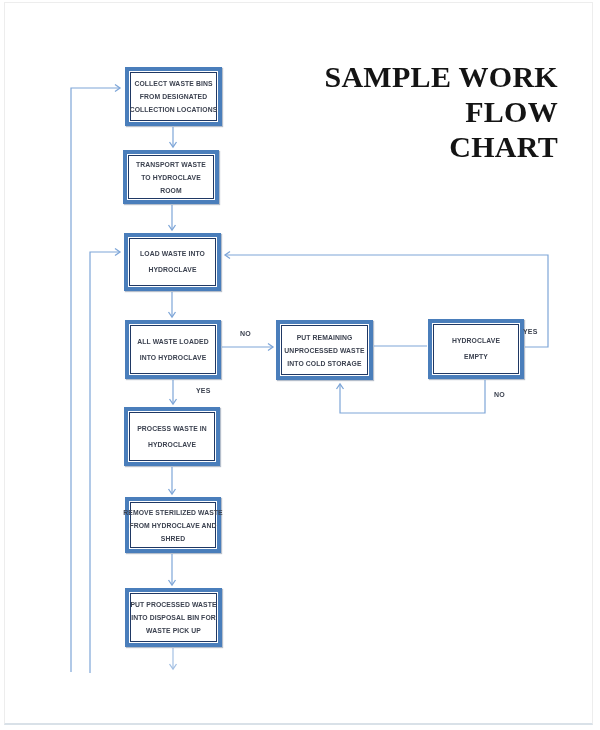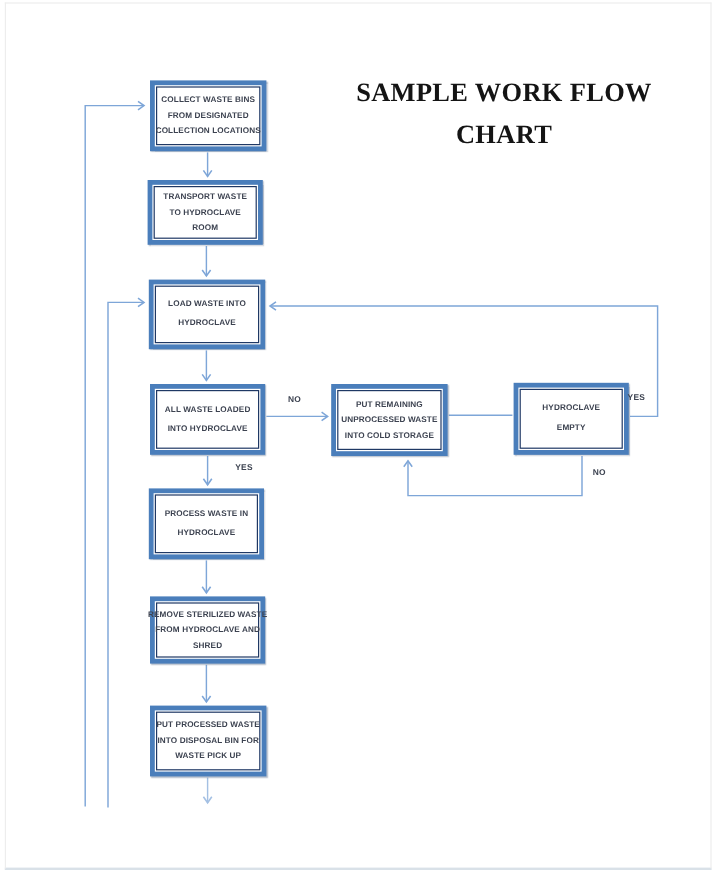--- a/index.html
+++ b/index.html
@@ -6,22 +6,22 @@
   body{
     width:600px;height:730px;position:relative;background:#ffffff;
     font-family:"Liberation Sans",sans-serif;overflow:hidden;
   }
   .page-frame{
     position:absolute;left:4px;top:2px;width:589px;height:723px;
     border:1px solid #ededed;border-bottom:2px solid #d9e1e8;
     box-sizing:border-box;pointer-events:none;
   }
   .title{
-    position:absolute;left:270px;top:59px;width:300px;text-align:center;
-    font-family:"Liberation Serif",serif;font-weight:bold;font-size:22px;
+    position:absolute;left:258px;top:59px;width:300px;text-align:right;
+    font-family:"Liberation Serif",serif;font-weight:bold;font-size:30px;
     line-height:35px;color:#141414;white-space:pre-line;letter-spacing:.3px;
   }
   svg.connectors{position:absolute;left:0;top:0;pointer-events:none;}
   .node{
     position:absolute;background:#4a7ebb;padding:5px;box-sizing:border-box;
     box-shadow:1px 1px 1px rgba(90,110,140,.45);
   }
   .node-inner{
     width:100%;height:100%;box-sizing:border-box;background:#ffffff;
     border:1px solid #1f3864;box-shadow:0 0 0 1px #ffffff;

